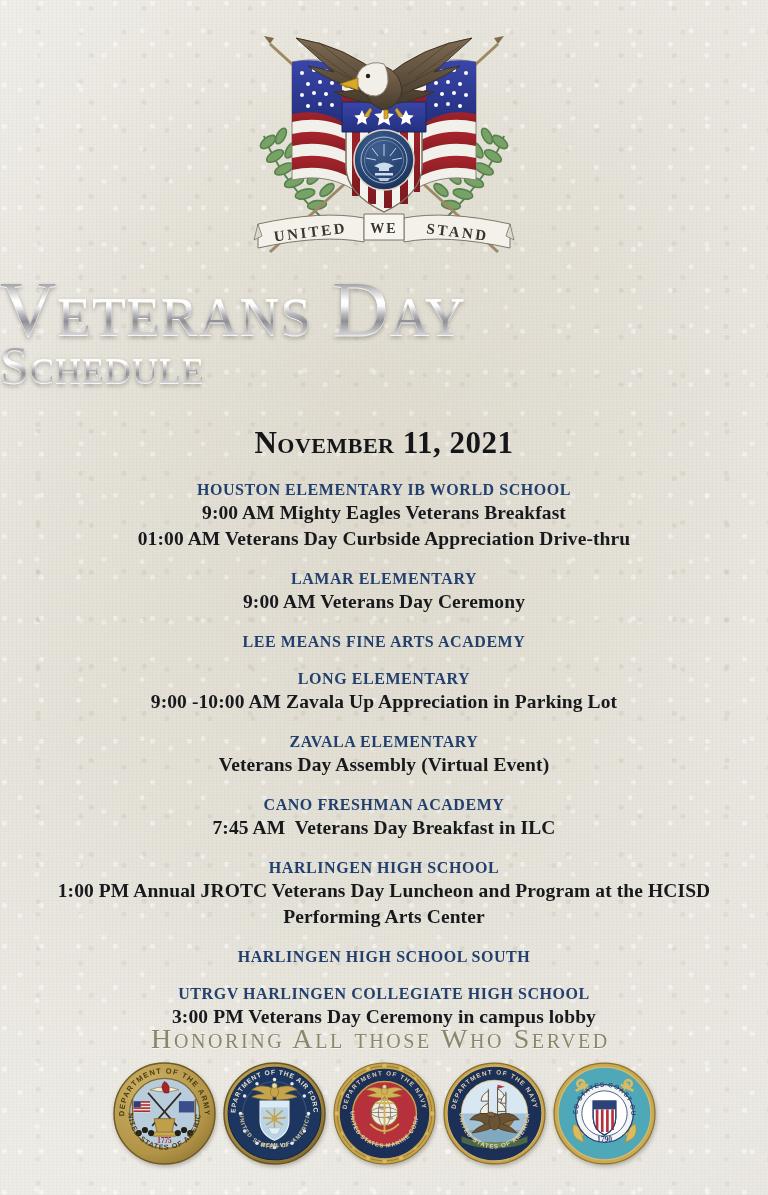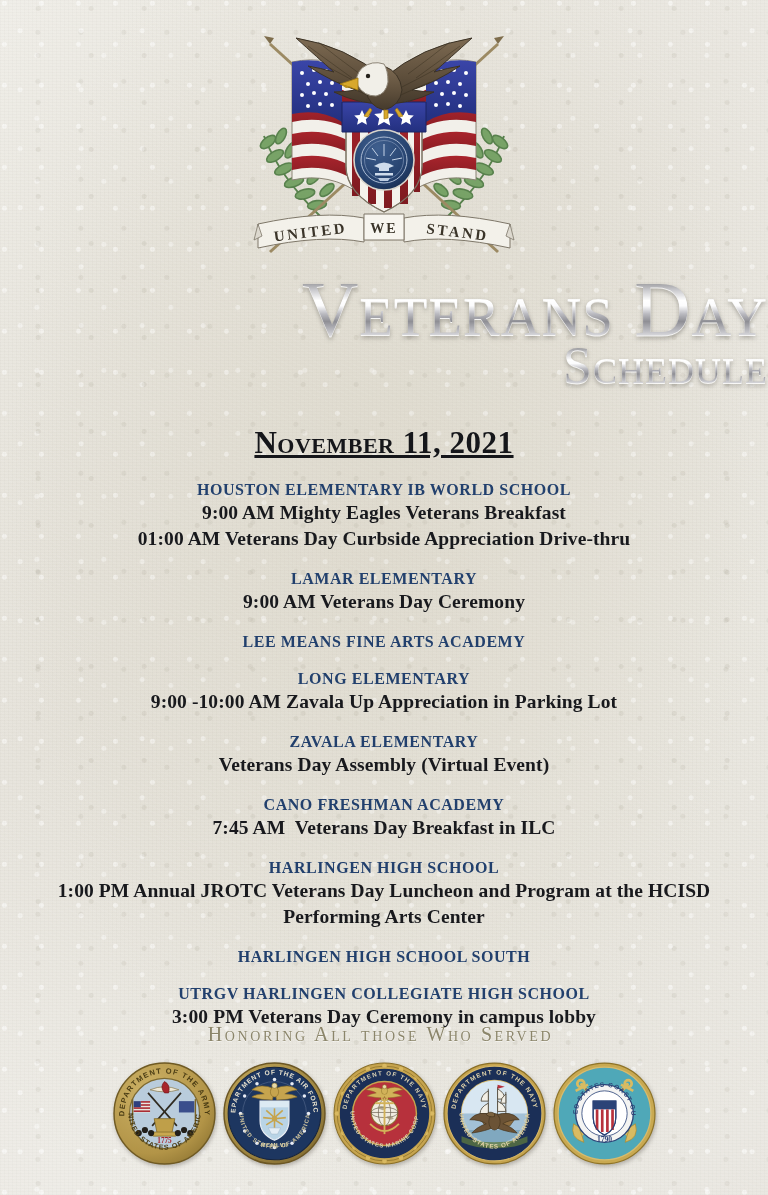--- a/index.html
+++ b/index.html
@@ -70,21 +70,21 @@
     width: 768px;
     text-align: center;
   }
 
   
   .title-block {
     position: absolute;
     top: 272px;
     left: 0;
     width: 768px;
-    text-align: right;
+    text-align: left;
   }
   .chrome {
     display: block;
     font-family: "Liberation Serif", "DejaVu Serif", serif;
     font-variant: small-caps;
     font-weight: 400;
     letter-spacing: 1px;
     line-height: 0.96;
     background-image: linear-gradient(180deg,
        #6e6e70 0%,
@@ -112,21 +112,20 @@
     top: 425px;
     left: 0;
     width: 768px;
     text-align: center;
     font-family: "Liberation Serif", "DejaVu Serif", serif;
     font-variant: small-caps;
     font-weight: 700;
     font-size: 31px;
     letter-spacing: 0.5px;
     color: #15161a;
-    text-decoration: underline;
   }
 
   
   .schedule {
     position: absolute;
     top: 468px;
     left: 30px;
     width: 708px;
     text-align: center;
   }
@@ -156,21 +155,21 @@
 
   
   .honoring {
     position: absolute;
     top: 1023px;
     left: 0;
     width: 761px;
     text-align: center;
     font-family: "Liberation Serif", "DejaVu Serif", serif;
     font-variant: small-caps;
-    font-size: 20px;
+    font-size: 28px;
     letter-spacing: 2.6px;
     color: #8b856a;
     text-shadow: 0 1px 0 rgba(255,255,255,0.6);
   }
 
   
   .seals {
     position: absolute;
     top: 1062px;
     left: 0;

